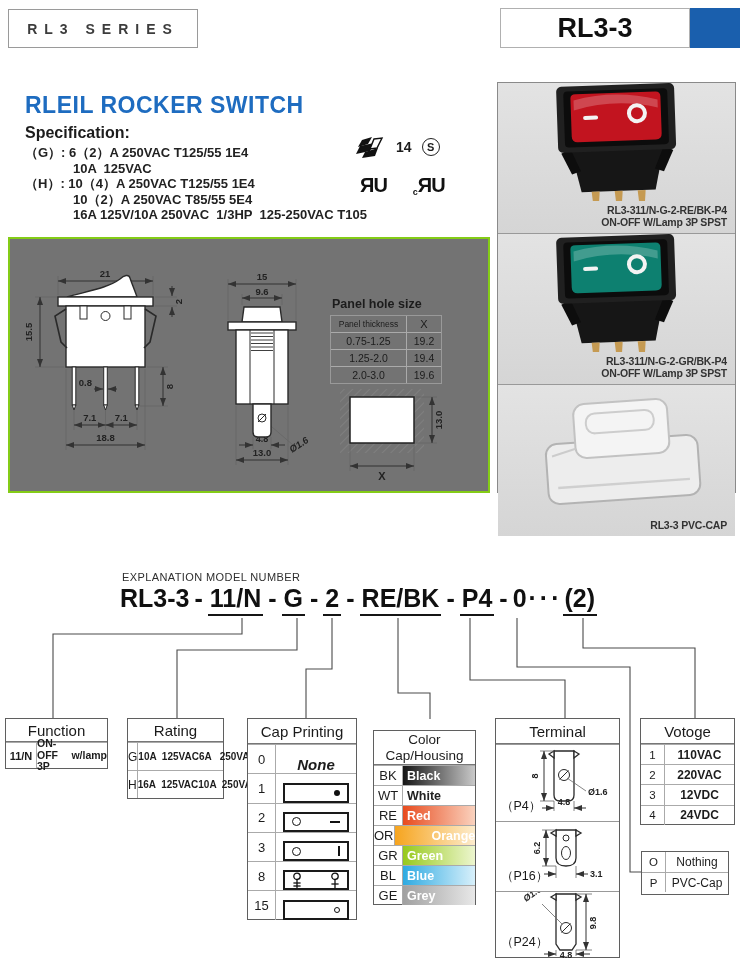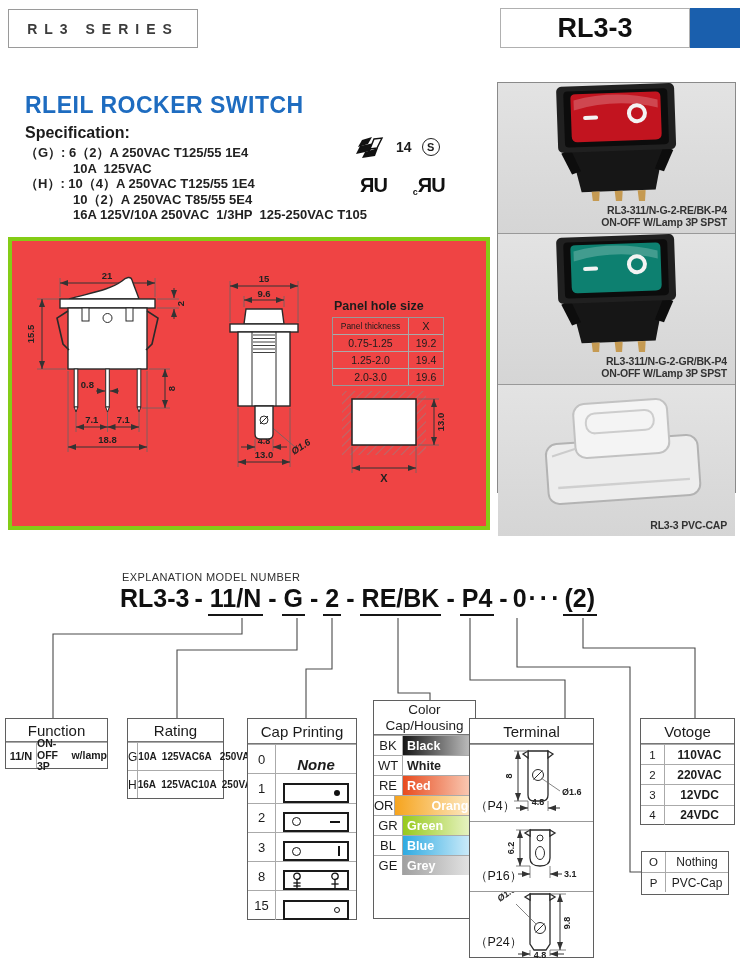--- a/index.html
+++ b/index.html
@@ -22,21 +22,21 @@
 
 .certs{left:356px;top:136px;width:130px}
 .cert-row{display:flex;align-items:center;gap:10px}
 .cert-row.r2{margin-top:16px;gap:26px;padding-left:4px}
 .enec-num{font-size:14px;font-weight:bold;margin-left:-4px}
 .smark{width:18px;height:18px;border:1.6px solid #222;border-radius:50%;display:flex;align-items:center;justify-content:center;font-size:11px;font-weight:bold}
 .ulmark{font-size:20px;font-weight:bold;letter-spacing:-1px;color:#111}
 .culmark{font-size:20px;font-weight:bold;letter-spacing:-1px;color:#111;position:relative}
 .culmark .c{font-size:9px;font-weight:bold;position:relative;top:3px;margin-right:1px}
 
-.draw-panel{left:8px;top:237px;width:482px;height:293px;border:4px solid #84cc16;background:#ef4444}
+.draw-panel{left:8px;top:237px;width:482px;height:256px;border:2px solid #84cc16;background:#737373}
 .ph-table{position:absolute;left:320px;top:58px;width:112px}
 .ph-title{font-size:12.5px;font-weight:bold;margin-bottom:4px;padding-left:2px}
 .ph-grid{border:1px solid #999}
 .ph-row{display:flex;border-top:1px solid #aaa}
 .ph-row:first-child{border-top:none}
 .ph-c1{width:76px;border-right:1px solid #aaa;display:flex;align-items:center;justify-content:center}
 .ph-c2{flex:1;display:flex;align-items:center;justify-content:center}
 .ph-h{height:16px;font-size:8.5px}
 .ph-h .ph-c2{font-size:11px}
 .ph-d{height:17px;font-size:10.5px}
@@ -463,21 +463,21 @@
     <div class="t-row cp-row">
       <div class="t-code cp-code">15</div>
       <div class="cp-sym">
           <div class="rocker only-right">
             <span class="ring-sm"></span>
           </div>
         </div>
     </div>
   </div>
 
-  <div class="spec-table" style="left:373px;top:700px;width:103px;height:219px">
+  <div class="spec-table" style="left:373px;top:730px;width:103px;height:175px">
     <div class="col-title">
       <div>Color</div>
       <div>Cap/Housing</div>
     </div>
     <div class="t-row col-row">
       <div class="t-code col-code">BK</div>
       <div class="col-swatch" style="background: linear-gradient(90deg, rgb(22, 22, 22), rgb(201, 201, 201)); color: rgb(255, 255, 255);">
           <span>Black</span>
         </div>
     </div>
@@ -512,21 +512,21 @@
         </div>
     </div>
     <div class="t-row col-row">
       <div class="t-code col-code">GE</div>
       <div class="col-swatch" style="background: linear-gradient(90deg, rgb(160, 160, 160), rgb(232, 232, 232)); color: rgb(255, 255, 255);">
           <span>Grey</span>
         </div>
     </div>
   </div>
 
-  <div class="spec-table" style="left:469px;top:718px;width:125px;height:240px">
+  <div class="spec-table" style="left:495px;top:718px;width:125px;height:240px">
     <div class="t-title" style="height:25px">Terminal</div>
     <div class="term-cell" style="height:77px">
       <svg width="123" height="70" viewBox="0 0 123 70">
         <g stroke="#2a2a2a" stroke-width="1.3" fill="#fff">
           <path d="M58,6 L78,6 L78,50 Q78,56 72,56 L64,56 Q58,56 58,50 Z"></path>
           <polygon points="58,6 53,9 58,13"></polygon>
             <polygon points="78,6 83,9 78,13"></polygon>
           <circle cx="68" cy="30" r="5.5" stroke-width="1"></circle>
           <line x1="63.5" y1="34.5" x2="72.5" y2="25.5" stroke-width="1"></line>
         </g>

